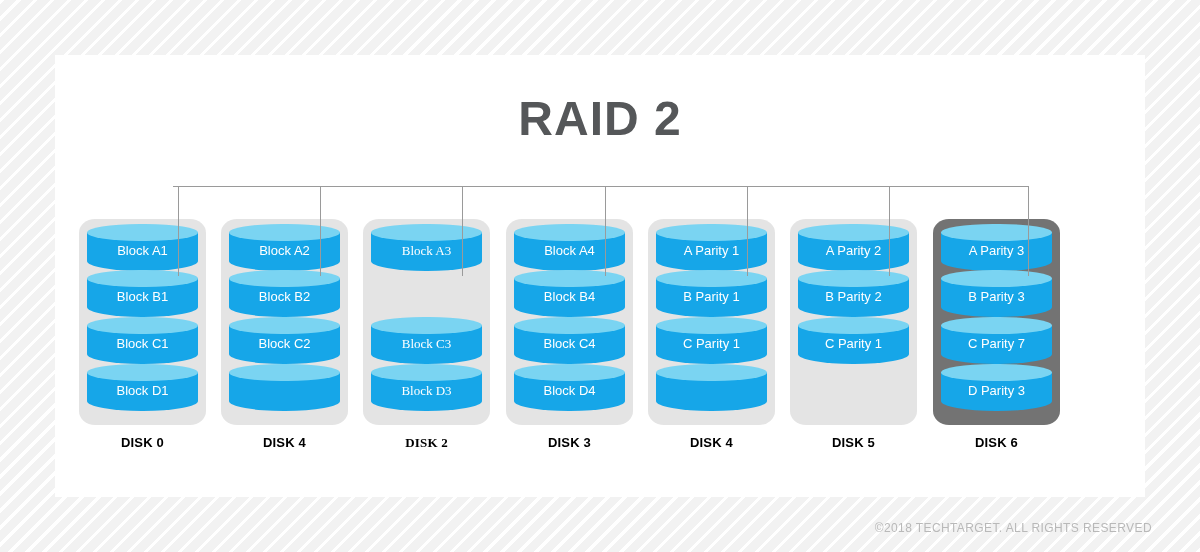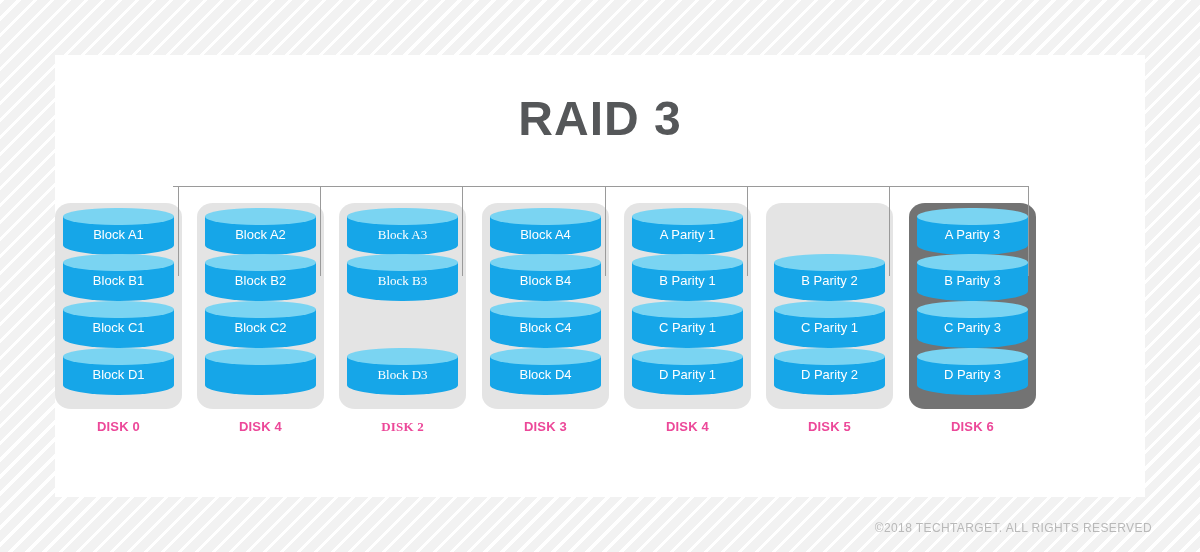--- a/index.html
+++ b/index.html
@@ -75,22 +75,23 @@
   .disks {
     position: absolute;
     left: 0;
     top: 0;
     width: 1090px;
     height: 442px;
   }
 
   .disk {
     position: absolute;
-    top: 148px;        
+    top: 164px;        
     width: 109px;
+    margin-left: 24px;
   }
 
   .disk-shell {
     position: relative;
     width: 127px;
     height: 206px;
     background: #e4e4e4;
     border-radius: 16px / 14px;
     box-sizing: border-box;
   }
@@ -150,42 +151,42 @@
 
   
   .disk-label {
     position: absolute;
     top: 216px;
     left: 0;
     width: 127px;
     text-align: center;
     font-size: 13px;
     font-weight: bold;
-    color: #ec4899;
+    color: #000000;
     letter-spacing: 0.2px;
   }
 
   
   .footer {
     position: absolute;
     right: 48px;
     top: 521px;
     font-size: 12px;
     letter-spacing: 0.4px;
     color: #b9b9b9;
     white-space: nowrap;
   }
 </style>
 </head>
 <body>
 
 <div id="canvas">
   <div class="card">
 
-    <div class="title">RAID 3</div>
+    <div class="title">RAID 2</div>
 
     <div class="bus"></div>
 
     <div class="disks" id="disks-container">
         <div class="disk" style="left: 0px;">
           <div class="disk-shell">
             <div class="stack">
               <div class="seg seg-0">
                 <div class="body"></div>
                 <div class="top"></div>
@@ -237,24 +238,24 @@
           <div class="disk-label">DISK 4</div>
         </div>
         <div class="disk" style="left: 284px; font-family: Liberation Serif, serif;">
           <div class="disk-shell">
             <div class="stack">
               <div class="seg seg-0">
                 <div class="body"></div>
                 <div class="top"></div>
                 <div class="lbl">Block A3</div>
               </div>
-              <div class="seg seg-1">
-                <div class="body"></div>
-                <div class="top"></div>
-                <div class="lbl">Block B3</div>
+              <div class="seg seg-2">
+                <div class="body"></div>
+                <div class="top"></div>
+                <div class="lbl">Block C3</div>
               </div>
               <div class="seg seg-3">
                 <div class="body"></div>
                 <div class="top"></div>
                 <div class="lbl">Block D3</div>
               </div>
             </div>
           </div>
           <div class="disk-label">DISK 2</div>
         </div>
@@ -299,65 +300,64 @@
                 <div class="lbl">B Parity 1</div>
               </div>
               <div class="seg seg-2">
                 <div class="body"></div>
                 <div class="top"></div>
                 <div class="lbl">C Parity 1</div>
               </div>
               <div class="seg seg-3">
                 <div class="body"></div>
                 <div class="top"></div>
-                <div class="lbl">D Parity 1</div>
               </div>
             </div>
           </div>
           <div class="disk-label">DISK 4</div>
         </div>
         <div class="disk" style="left: 711px;">
           <div class="disk-shell">
             <div class="stack">
+              <div class="seg seg-0">
+                <div class="body"></div>
+                <div class="top"></div>
+                <div class="lbl">A Parity 2</div>
+              </div>
               <div class="seg seg-1">
                 <div class="body"></div>
                 <div class="top"></div>
                 <div class="lbl">B Parity 2</div>
               </div>
               <div class="seg seg-2">
                 <div class="body"></div>
                 <div class="top"></div>
                 <div class="lbl">C Parity 1</div>
               </div>
-              <div class="seg seg-3">
-                <div class="body"></div>
-                <div class="top"></div>
-                <div class="lbl">D Parity 2</div>
-              </div>
             </div>
           </div>
           <div class="disk-label">DISK 5</div>
         </div>
         <div class="disk outlined" style="left: 854px;">
           <div class="disk-shell">
             <div class="stack">
               <div class="seg seg-0">
                 <div class="body"></div>
                 <div class="top"></div>
                 <div class="lbl">A Parity 3</div>
               </div>
               <div class="seg seg-1">
                 <div class="body"></div>
                 <div class="top"></div>
                 <div class="lbl">B Parity 3</div>
               </div>
               <div class="seg seg-2">
                 <div class="body"></div>
                 <div class="top"></div>
-                <div class="lbl">C Parity 3</div>
+                <div class="lbl">C Parity 7</div>
               </div>
               <div class="seg seg-3">
                 <div class="body"></div>
                 <div class="top"></div>
                 <div class="lbl">D Parity 3</div>
               </div>
             </div>
           </div>
           <div class="disk-label">DISK 6</div>
         </div>

